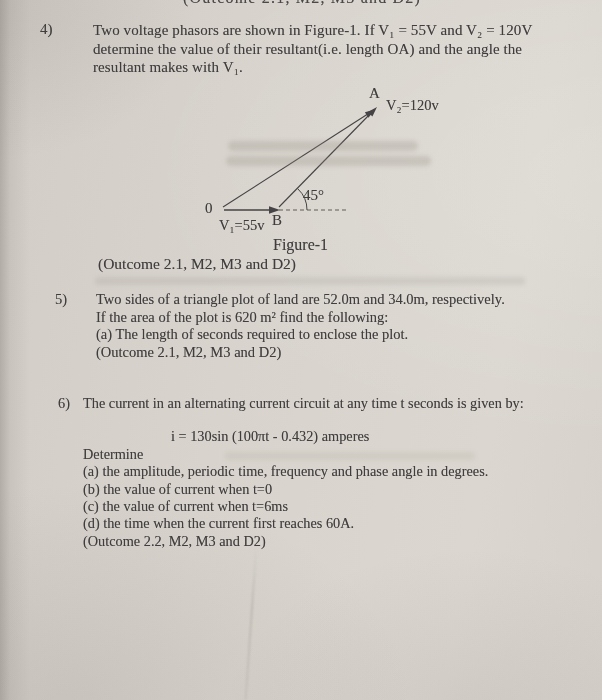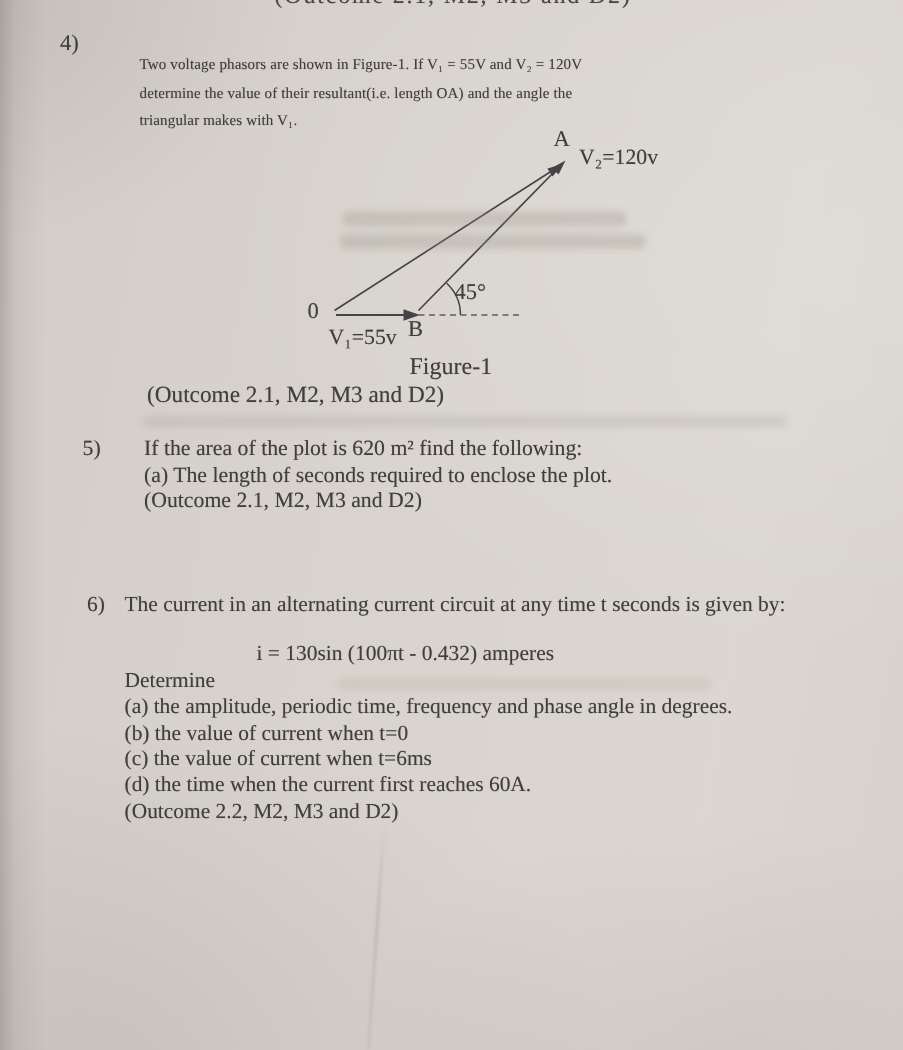--- a/index.html
+++ b/index.html
@@ -10,21 +10,21 @@
     background:
       linear-gradient(90deg, rgba(100,95,89,0.30), rgba(100,95,89,0.10) 10px, rgba(100,95,89,0) 30px),
       radial-gradient(55% 38% at 0% 0%, rgba(95,90,85,0.12), rgba(95,90,85,0) 60%),
       radial-gradient(95% 55% at 12% 102%, rgba(95,90,85,0.13), rgba(95,90,85,0) 60%),
       radial-gradient(75% 45% at 78% 103%, rgba(95,90,85,0.10), rgba(95,90,85,0) 55%),
       radial-gradient(140% 70% at 100% 25%, rgba(255,255,255,0.15), rgba(255,255,255,0) 55%),
       linear-gradient(100deg, #d2cec7, #d8d4cd 40%, #dbd7d0 78%, #d6d2cb);
   }
   .txt{position:absolute;white-space:nowrap;text-shadow:0 0 0.6px rgba(63,61,62,0.40);}
   .num{position:absolute;white-space:nowrap;text-shadow:0 0 0.6px rgba(63,61,62,0.40);}
-  .q4{left:93px;top:35px;font-size:10px;line-height:18.6px;letter-spacing:0.1px;}
+  .q4{left:93px;top:21px;font-size:15px;line-height:18.6px;letter-spacing:0.1px;}
   .q4num{left:40px;top:21px;font-size:15px;}
   .q4out{left:98px;top:255px;font-size:15.5px;}
   .q5{left:96px;top:291px;font-size:14.5px;line-height:17.5px;}
   .q5num{left:55px;top:291px;font-size:14.5px;}
   .q6{left:83px;top:395px;font-size:14.3px;line-height:17.4px;}
   .q6num{left:58px;top:395px;font-size:14.3px;}
   .gap{height:16px;}
   .eqline{padding-left:88px;}
   .cliptop{left:183px;top:-11px;font-size:16px;letter-spacing:1.2px;color:#4a4849;}
   .figure{position:absolute;left:195px;top:85px;width:265px;height:175px;}
@@ -50,21 +50,21 @@
 <body>
 
 <div class="photo">
 
   <div class="txt cliptop">(Outcome 2.1, M2, M3 and D2)</div>
 
   <div class="num q4num">4)</div>
   <div class="txt q4">
     <div>Two voltage phasors are shown in Figure-1. If V₁ = 55V and V₂ = 120V</div>
     <div>determine the value of their resultant(i.e. length OA) and the angle the</div>
-    <div>triangular makes with V₁.</div>
+    <div>resultant makes with V₁.</div>
   </div>
 
   <div class="figure">
     <svg width="265" height="175" viewBox="0 0 265 175">
       <line x1="29" y1="125" x2="76" y2="125" stroke="#454345" stroke-width="1.3"></line>
       <polygon points="85,125 74,121.2 74,128.8" fill="#454345"></polygon>
       <line x1="84" y1="125" x2="152" y2="125" stroke="#5f5d5a" stroke-width="1" stroke-dasharray="4 3"></line>
       <line x1="84" y1="122" x2="176" y2="28" stroke="#454345" stroke-width="1.1"></line>
       <polygon points="182,22 177.4,31.4 172.8,27.0" fill="#454345"></polygon>
       <line x1="28" y1="122" x2="172" y2="29.5" stroke="#454345" stroke-width="1.1"></line>
@@ -77,20 +77,21 @@
     <div class="flabel lab-0">0</div>
     <div class="flabel lab-b">B</div>
     <div class="flabel lab-v1">V₁=55v</div>
     <div class="flabel lab-cap">Figure-1</div>
   </div>
 
   <div class="txt q4out">(Outcome 2.1, M2, M3 and D2)</div>
 
   <div class="num q5num">5)</div>
   <div class="txt q5">
+    <div>Two sides of a triangle plot of land are 52.0m and 34.0m, respectively.</div>
     <div>If the area of the plot is 620 m² find the following:</div>
     <div>(a) The length of seconds required to enclose the plot.</div>
     <div>(Outcome 2.1, M2, M3 and D2)</div>
   </div>
 
   <div class="num q6num">6)</div>
   <div class="txt q6">
     <div>The current in an alternating current circuit at any time t seconds is given by:</div>
     <div class="gap"></div>
     <div class="eqline">i = 130sin (100πt - 0.432) amperes</div>

